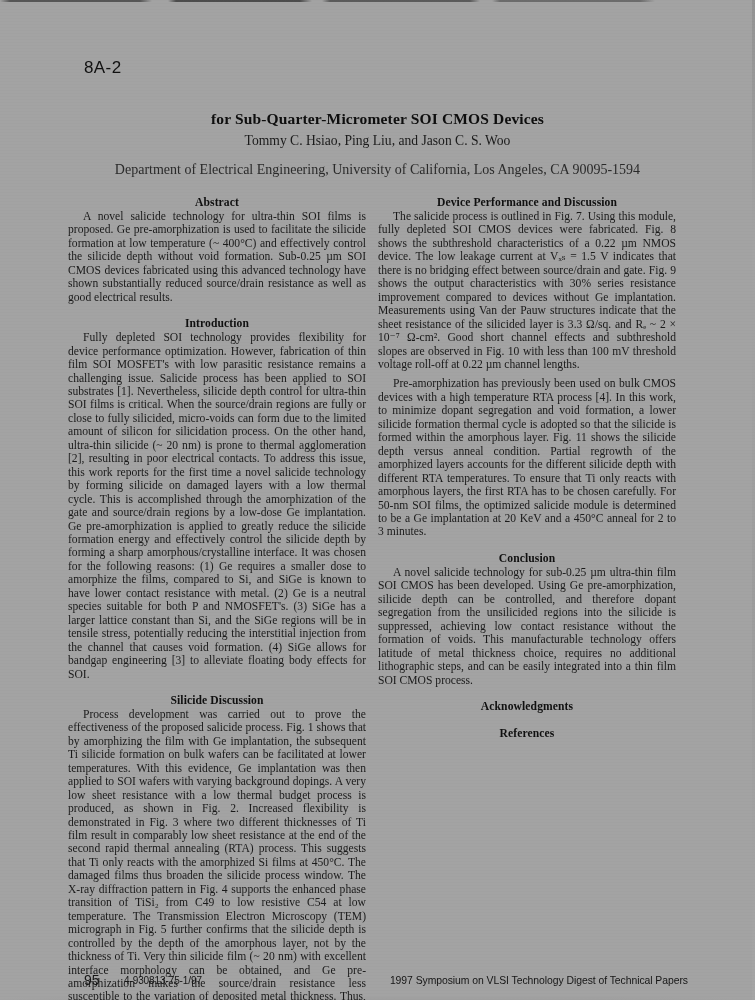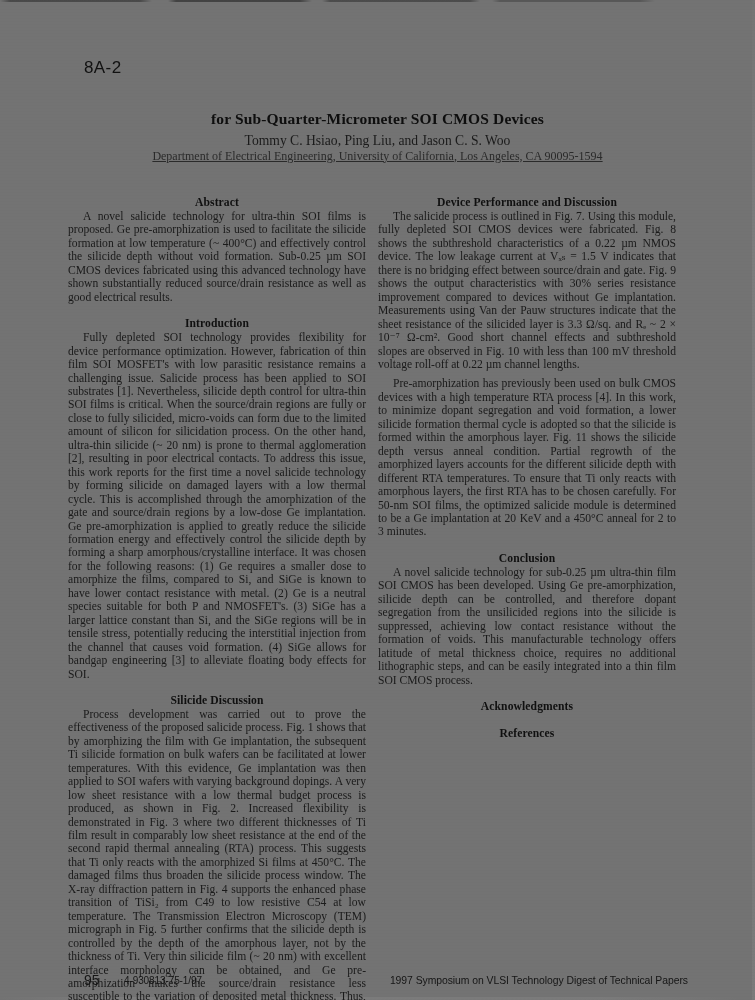--- a/index.html
+++ b/index.html
@@ -6,21 +6,21 @@
   html, body {
     margin: 0;
     padding: 0;
     background: #8a8a8a;
   }
   .page {
     position: relative;
     width: 755px;
     height: 1000px;
     margin: 0 auto;
-    background: #737373;
+    background: #a3a3a3;
     overflow: hidden;
     font-family: "Liberation Serif", "DejaVu Serif", serif;
     color: #1a1a1a;
     box-sizing: border-box;
   }
   
   .scan-edge-top {
     position: absolute;
     top: 0; left: 0;
     width: 755px; height: 2px;
@@ -90,25 +90,24 @@
     letter-spacing: 0.15px;
     color: #0e0e0e;
   }
   .authors {
     margin-top: 4px;
     font-size: 13.6px;
     line-height: 16px;
     color: #1b1b1b;
   }
   .affiliation {
-    margin-top: 0;
-    font-size: 12px;
+    margin-top: 14px;
+    font-size: 14px;
     line-height: 14px;
     color: #2a2a2a;
-    text-decoration: underline;
   }
 
   .columns {
     position: absolute;
     left: 68px;
     top: 196px;
     width: 620px;
     height: 740px;
   }
   .col {

